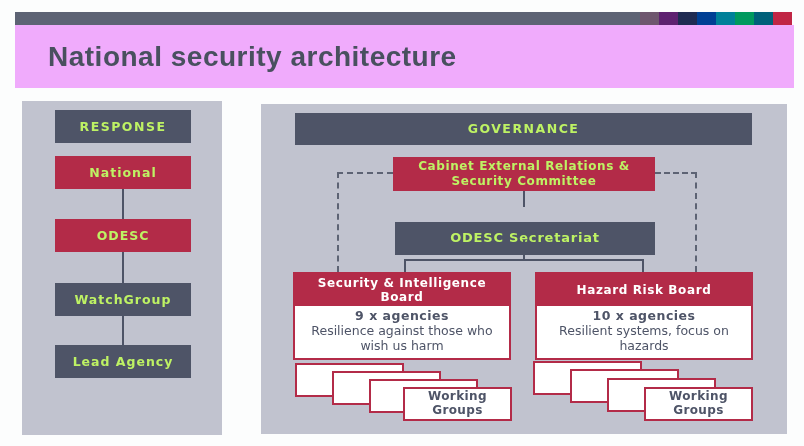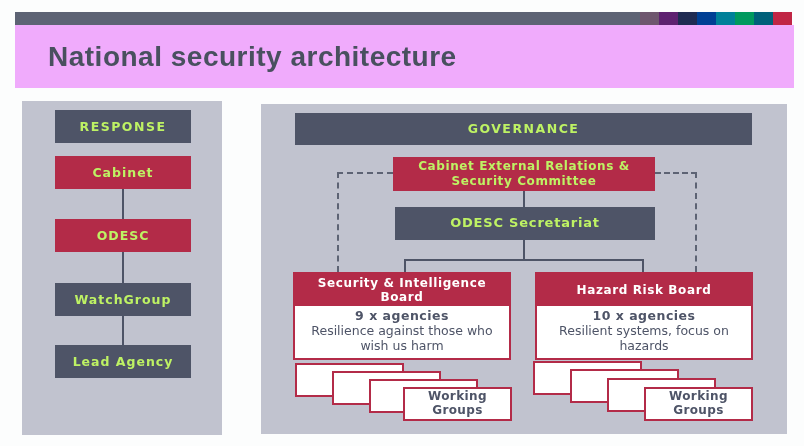--- a/index.html
+++ b/index.html
@@ -32,21 +32,21 @@
   
   .response-header { left:55px; top:110px; width:136px; height:33px; letter-spacing:1.5px; }
   .resp-cabinet    { left:55px; top:156px; width:136px; height:33px; }
   .resp-odesc      { left:55px; top:219px; width:136px; height:33px; }
   .resp-watchgroup { left:55px; top:283px; width:136px; height:33px; }
   .resp-lead       { left:55px; top:345px; width:136px; height:33px; }
 
   
   .gov-header   { left:295px; top:113px; width:457px; height:32px; letter-spacing:1.5px; }
   .committee    { left:393px; top:157px; width:262px; height:34px; font-size:12px; letter-spacing:0.6px; padding:0 10px; }
-  .secretariat  { left:395px; top:207px; width:260px; height:33px; font-size:13px; letter-spacing:0.8px; }
+  .secretariat  { left:395px; top:222px; width:260px; height:33px; font-size:13px; letter-spacing:0.8px; }
 
   
   .board { position:absolute; top:272px; width:218px; border:2px solid #b32b48; background:#ffffff; }
   .board-left  { left:293px; }
   .board-right { left:535px; }
   .board-header { height:32px; background:#b32b48; color:#ffffff; font-weight:bold;
                   font-size:12px; letter-spacing:0.6px; line-height:1.2;
                   display:flex; align-items:center; justify-content:center; text-align:center; padding:0 4px; }
   .board-body { min-height:44px; padding:3px 4px 5px; color:#4e5467; font-size:12.5px;
                 line-height:1.18; text-align:center; }
@@ -78,21 +78,21 @@
     <div class="brand-square" style="background: rgb(0, 96, 122);"></div>
     <div class="brand-square" style="background: rgb(192, 38, 69);"></div>
   </div>
 
   <div class="title-band">
     <div class="title-text">National security architecture</div>
   </div>
 
   <div class="panel panel-left"></div>
   <div class="box slate response-header">RESPONSE</div>
-  <div class="box crimson resp-cabinet">Cabinet</div>
+  <div class="box crimson resp-cabinet">National</div>
   <div class="box crimson resp-odesc">ODESC</div>
   <div class="box slate resp-watchgroup">WatchGroup</div>
   <div class="box slate resp-lead">Lead Agency</div>
   <div class="line" style="left:122px; top:189px; width:2px; height:30px;"></div>
   <div class="line" style="left:122px; top:252px; width:2px; height:31px;"></div>
   <div class="line" style="left:122px; top:316px; width:2px; height:29px;"></div>
 
   <div class="panel panel-right"></div>
   <div class="box slate gov-header">GOVERNANCE</div>
   <div class="box crimson committee">Cabinet External Relations &amp; Security Committee</div>

